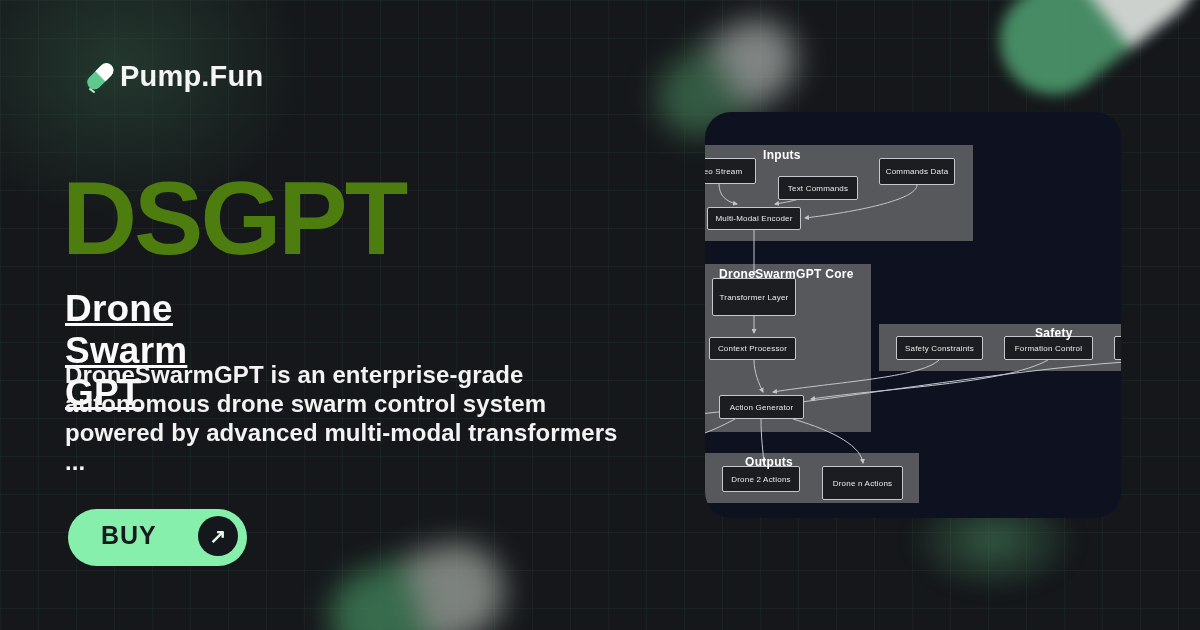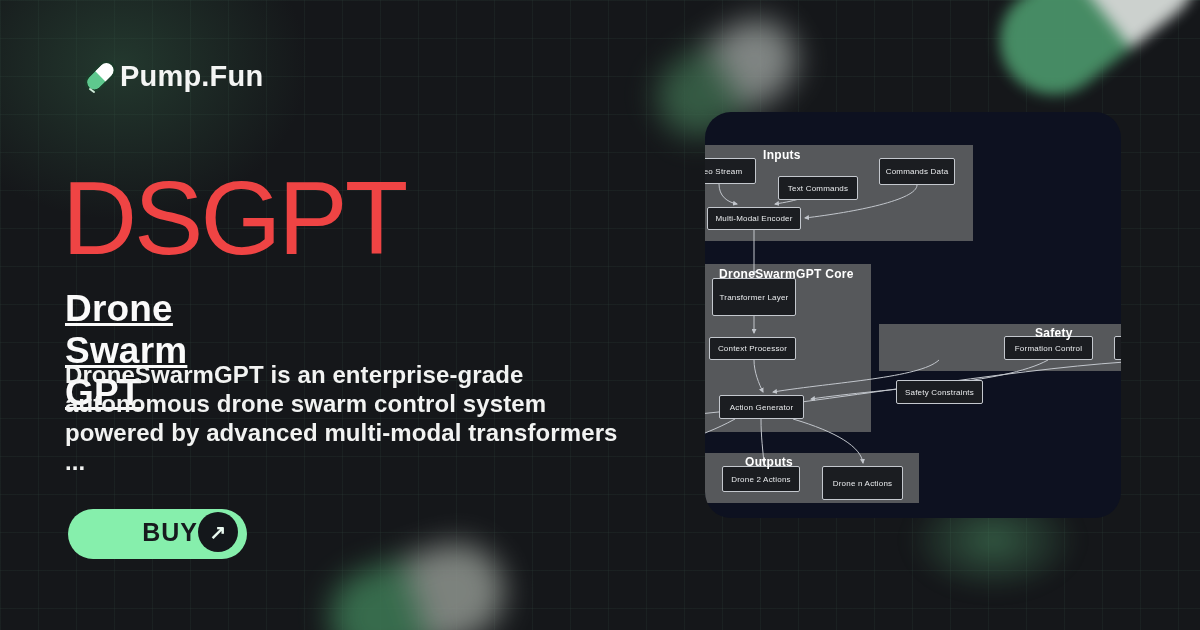--- a/index.html
+++ b/index.html
@@ -34,26 +34,26 @@
     position:absolute;left:878px;top:468px;width:230px;height:145px;z-index:1;
     background:radial-gradient(closest-side, rgba(74,140,98,0.55), rgba(74,140,98,0) 75%);
     filter:blur(8px);
   }
 
   
   .left-col{position:absolute;left:0;top:0;z-index:2;}
   .brand{position:absolute;left:80px;top:56px;display:flex;align-items:center;}
   .brand svg{display:block;}
   .brand-name{color:#f4f5f4;font-size:29px;font-weight:bold;letter-spacing:.2px;}
-  .token-symbol{position:absolute;left:62px;top:164px;color:#ef4444;font-size:104px;font-weight:normal;letter-spacing:-3px;line-height:1.05;}
+  .token-symbol{position:absolute;left:62px;top:164px;color:#4d7c0f;font-size:104px;font-weight:bold;letter-spacing:-3px;line-height:1.05;}
   .token-name{position:absolute;left:65px;top:288px;color:#fafafa;font-size:37px;font-weight:bold;letter-spacing:.2px;text-decoration:underline;}
   .token-desc{position:absolute;left:65px;top:360px;width:620px;color:#f2f3f2;font-size:24px;font-weight:600;line-height:29px;letter-spacing:.1px;}
   .buy-btn{
-    position:absolute;left:68px;top:509px;width:179px;height:50px;border-radius:29px;border:none;
-    background:#86efac;display:flex;align-items:center;justify-content:flex-end;
+    position:absolute;left:68px;top:509px;width:179px;height:57px;border-radius:29px;border:none;
+    background:#86efac;display:flex;align-items:center;justify-content:space-between;
     padding:0 9px 4px 33px;box-sizing:border-box;cursor:pointer;
   }
   .buy-label{color:#171a1e;font-size:25px;font-weight:bold;letter-spacing:1px;font-family:"Liberation Sans",sans-serif;}
   .buy-arrow-circle{
     width:40px;height:40px;border-radius:50%;background:#14171b;
     display:flex;align-items:center;justify-content:center;
   }
   .buy-arrow-glyph{color:#eaf9f0;font-size:20px;font-weight:bold;line-height:1;}
 
   
@@ -79,21 +79,21 @@
   .n-encoder{left:2px;top:95px;width:94px;height:23px;}
 
   .g-core{left:-7px;top:152px;width:173px;height:168px;}
   .l-core{left:14px;top:155px;}
   .n-transformer{left:7px;top:166px;width:84px;height:38px;text-align:center;}
   .n-context{left:4px;top:225px;width:87px;height:23px;}
   .n-action{left:14px;top:283px;width:85px;height:24px;}
 
   .g-safety{left:174px;top:212px;width:262px;height:47px;}
   .l-safety{left:330px;top:214px;}
-  .n-constraints{left:191px;top:224px;width:87px;height:24px;margin-top:44px;}
+  .n-constraints{left:191px;top:224px;width:87px;height:24px;}
   .n-formation{left:299px;top:224px;width:89px;height:24px;}
   .n-partial{left:409px;top:224px;width:30px;height:24px;}
 
   .g-outputs{left:-6px;top:341px;width:220px;height:50px;}
   .l-outputs{left:40px;top:343px;}
   .n-drone2{left:17px;top:354px;width:78px;height:26px;}
   .n-dronen{left:117px;top:354px;width:81px;height:34px;}
 </style>
 </head>
 <body>

